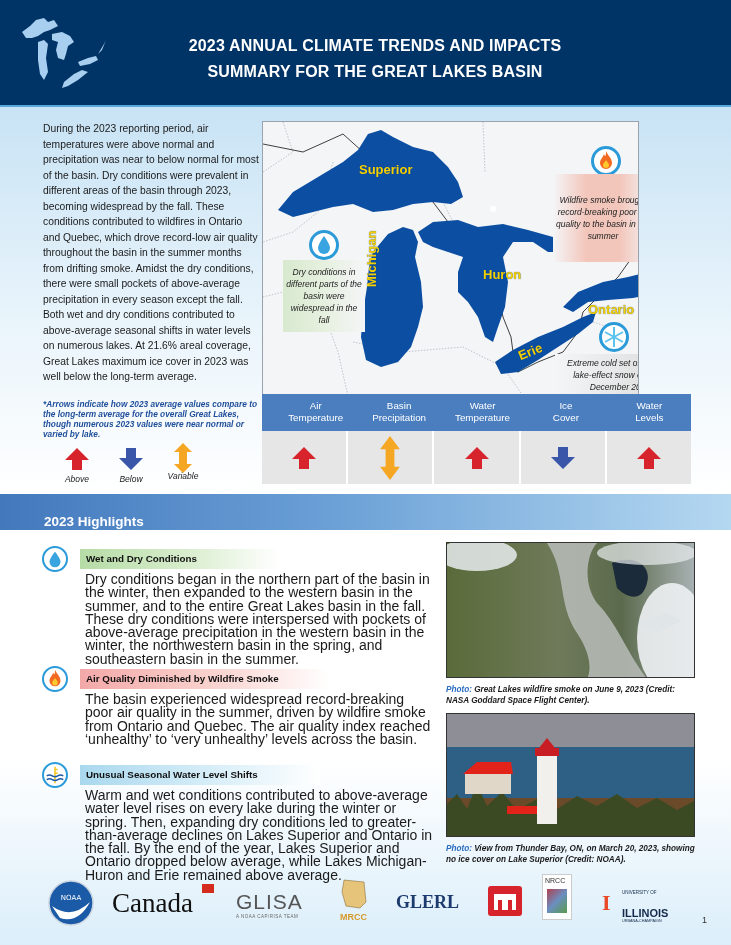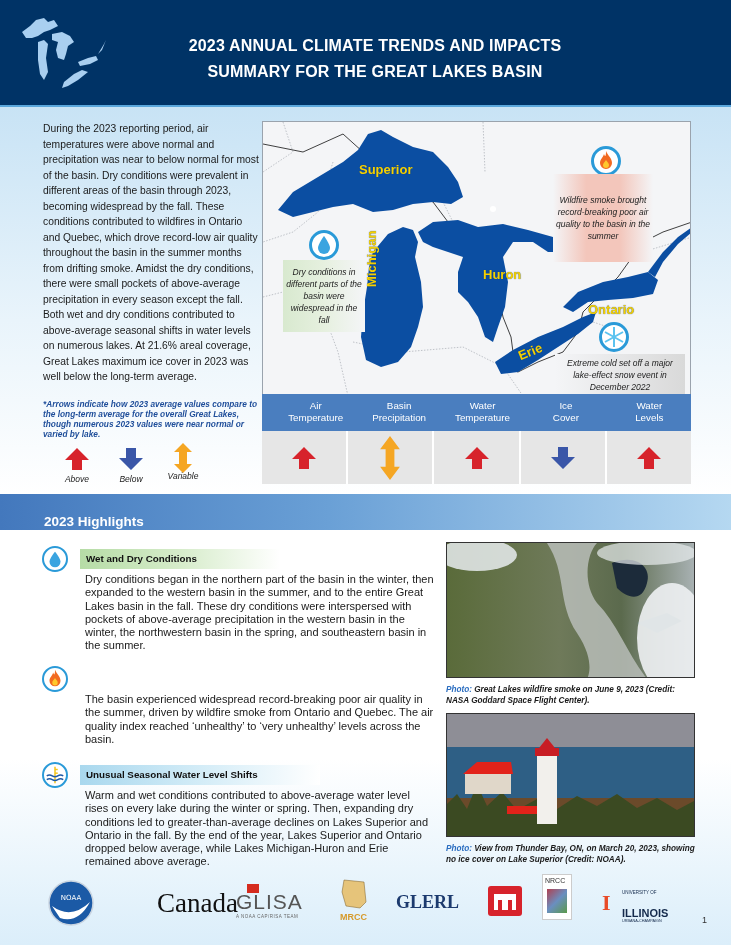--- a/index.html
+++ b/index.html
@@ -32,21 +32,21 @@
   .footnote {
     position: absolute; left: 43px; top: 292px; width: 218px;
     font-size: 8.3px; line-height: 10px; color: #1f4e9a; font-style: italic; font-weight: bold;
   }
   .legend { position: absolute; left: 58px; top: 340px; width: 190px; height: 40px; }
   .legend-item { position: absolute; top: 0; width: 50px; text-align: center; }
   .legend-item svg { display: block; margin: 0 auto; }
   .legend-label { font-size: 8.5px; font-style: italic; color: #222; margin-top: 3px; }
 
   .map {
-    position: absolute; left: 262px; top: 14px; width: 429px; height: 274px;
+    position: absolute; left: 262px; top: 14px; width: 377px; height: 274px;
     background: #f4f5f7; border: 1px solid #9aa3ad; overflow: hidden;
   }
   .map svg { position: absolute; left: 0; top: 0; }
   .lake-label {
     position: absolute; color: #f5d000; font-weight: bold; font-size: 13px;
     text-shadow: 0 0 1px #0a3a80;
   }
   .callout {
     position: absolute; font-size: 8.5px; line-height: 12px; font-style: italic;
     text-align: center; color: #222;
@@ -87,21 +87,21 @@
   .hl-icon {
     position: absolute; left: 0; top: 0; width: 26px; height: 26px; border-radius: 50%;
     background: #fff; border: 2px solid #2a9ad8;
   }
   .hl-title {
     position: absolute; left: 38px; top: 3px; height: 20px; width: 200px;
     font-size: 9.8px; font-weight: bold; padding: 4px 6px 0 6px; color: #111;
   }
   .hl-body {
     position: absolute; left: 43px; top: 27px; width: 350px;
-    font-size: 11px; line-height: 13.3px; color: #1a1a1a;
+    font-size: 14px; line-height: 13.3px; color: #1a1a1a;
   }
 
   .photo {
     position: absolute; left: 446px; width: 249px; border: 1px solid #333;
     overflow: hidden;
   }
   .caption {
     position: absolute; left: 446px; width: 250px;
     font-size: 8.2px; line-height: 11px; font-style: italic; color: #1a1a1a; font-weight: bold;
   }
@@ -270,20 +270,21 @@
   <p class="hl-body">Dry conditions began in the northern part of the basin in the winter, then expanded to the western basin in the summer, and to the entire Great Lakes basin in the fall. These dry conditions were interspersed with pockets of above-average precipitation in the western basin in the winter, the northwestern basin in the spring, and southeastern basin in the summer.</p>
 </div>
 
 <div class="hl" style="top:666px; height:80px;">
   <div class="hl-icon">
     <svg width="22" height="22" viewBox="0 0 24 24">
         <path d="M12 2 C14 7 18 9 18 14 A6 6 0 0 1 6 14 C6 10 9 9 10 5 C11 8 12 8 12 2 Z" fill="#f26a21"></path>
         <path d="M12 11 C13 13 15 14 15 16 A3 3 0 0 1 9 16 C9 14 11 13 12 11 Z" fill="#ffc82c"></path>
       </svg>
   </div>
+  <div class="hl-title" style="width:250px; background:linear-gradient(to right, #f3a8a8, #f8d0cc, #ffffff);">Air Quality Diminished by Wildfire Smoke</div>
   <p class="hl-body">The basin experienced widespread record-breaking poor air quality in the summer, driven by wildfire smoke from Ontario and Quebec. The air quality index reached ‘unhealthy’ to ‘very unhealthy’ levels across the basin.</p>
 </div>
 
 <div class="hl" style="top:762px; height:100px;">
   <div class="hl-icon">
     <svg width="22" height="22" viewBox="0 0 24 24" fill="none" stroke-width="1.6">
       <line x1="12" y1="3" x2="12" y2="21" stroke="#f5c518"></line>
       <line x1="12" y1="6" x2="15" y2="6" stroke="#f5c518"></line>
       <line x1="12" y1="10" x2="15" y2="10" stroke="#f5c518"></line>
       <path d="M3 13 Q6 11 9 13 T15 13 T21 13" stroke="#1f5aa6"></path>
@@ -336,21 +337,21 @@
 </p>
 
 <div class="logos">
   <div class="logo" style="left:8px; top:2px;">
     <svg width="46" height="46" viewBox="0 0 46 46">
       <circle cx="23" cy="23" r="22" fill="#1b5aa6" stroke="#c9d4e0" stroke-width="1.5"></circle>
       <path d="M4 26 Q23 40 42 22 Q30 44 12 38 Z" fill="#ffffff"></path>
       <text x="23" y="20" text-anchor="middle" font-size="7" fill="#fff" font-family="DejaVu Sans, sans-serif">NOAA</text>
     </svg>
   </div>
-  <div class="logo" style="left:72px; top:10px; font-family:'Liberation Serif', serif; font-size:27px; color:#111;margin-left:45px;">
+  <div class="logo" style="left:72px; top:10px; font-family:'Liberation Serif', serif; font-size:27px; color:#111;">
     <span>Canada</span>
     <span style="position:absolute; left:90px; top:-4px; width:12px; height:9px; background:#d52b1e;"></span>
   </div>
   <div class="logo" style="left:196px; top:12px; text-align:left;">
     <div style="font-size:21px; color:#555; letter-spacing:1px;">GLISA</div>
     <div style="font-size:4.5px; color:#666; letter-spacing:0.5px;">A NOAA CAP/RISA TEAM</div>
   </div>
   <div class="logo" style="left:300px; top:0;">
     <svg width="30" height="40" viewBox="0 0 30 40">
         <path d="M4 2 L24 4 L26 24 L20 30 L6 28 L2 14 Z" fill="#e6c47a" stroke="#7a5a20" stroke-width="0.5"></path>

